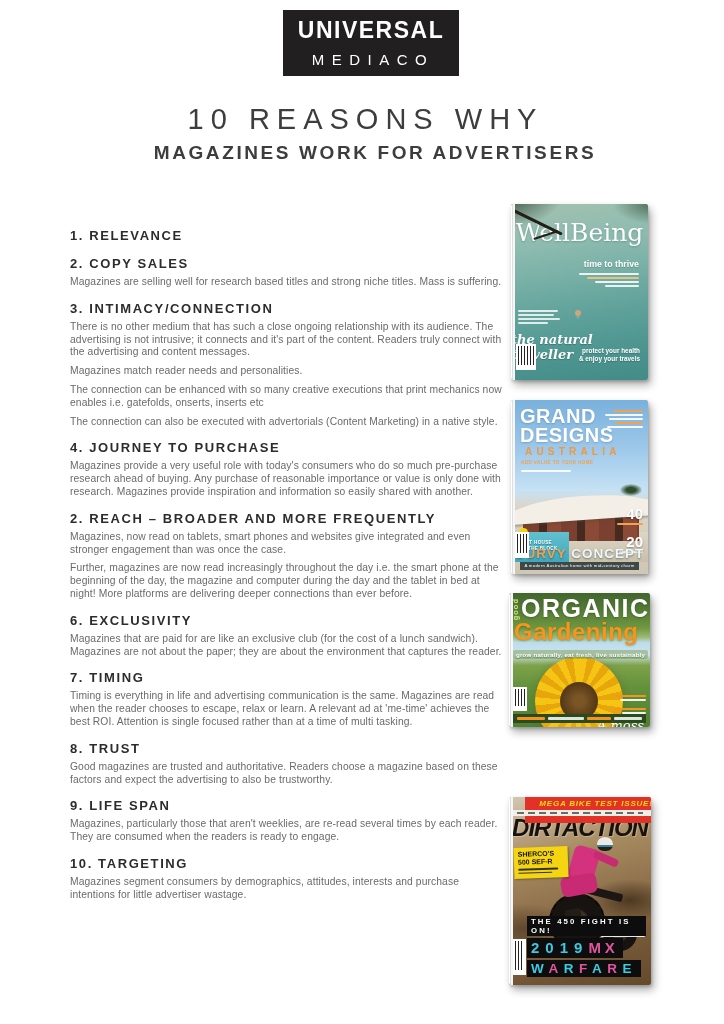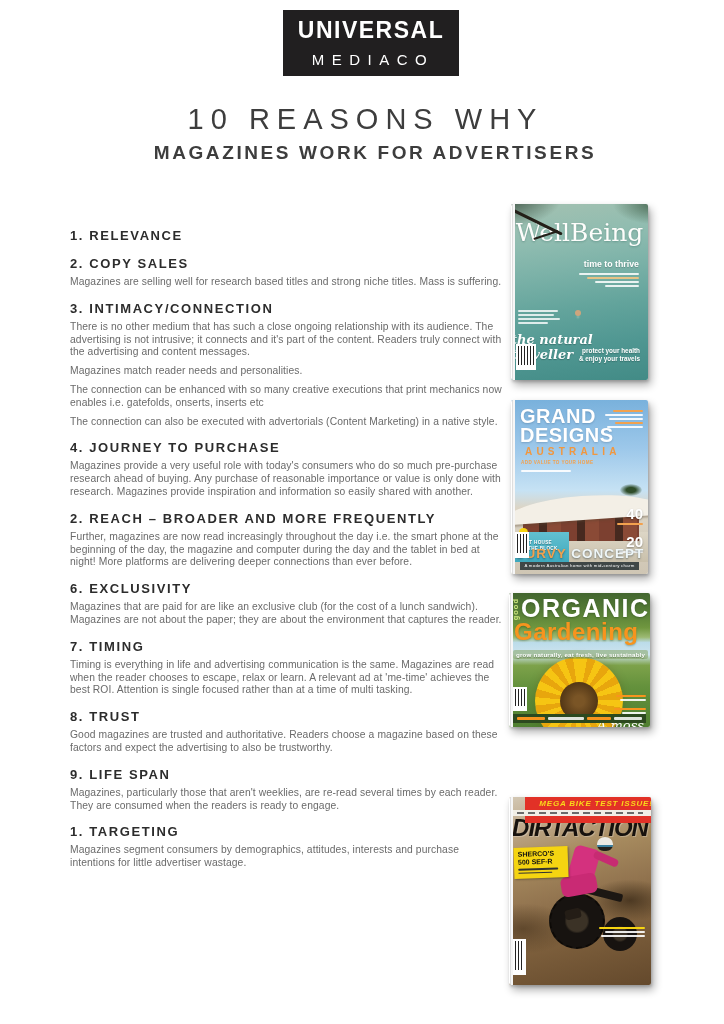--- a/index.html
+++ b/index.html
@@ -276,40 +276,41 @@
     <p>Magazines match reader needs and personalities.</p>
     <p>The connection can be enhanced with so many creative executions that print mechanics now enables i.e. gatefolds, onserts, inserts etc</p>
     <p>The connection can also be executed with advertorials (Content Marketing) in a native style.</p>
   </section>
   <section>
     <h3>4. JOURNEY TO PURCHASE</h3>
     <p>Magazines provide a very useful role with today's consumers who do so much pre-purchase research ahead of buying. Any purchase of reasonable importance or value is only done with research. Magazines provide inspiration and information so easily shared with another.</p>
   </section>
   <section>
     <h3>2. REACH – BROADER AND MORE FREQUENTLY</h3>
+    <p>Magazines, now read on tablets, smart phones and websites give integrated and even stronger engagement than was once the case.</p>
     <p>Further, magazines are now read increasingly throughout the day i.e. the smart phone at the beginning of the day, the magazine and computer during the day and the tablet in bed at night! More platforms are delivering deeper connections than ever before.</p>
   </section>
   <section>
     <h3>6. EXCLUSIVITY</h3>
     <p>Magazines that are paid for are like an exclusive club (for the cost of a lunch sandwich). Magazines are not about the paper; they are about the environment that captures the reader.</p>
   </section>
   <section>
     <h3>7. TIMING</h3>
     <p>Timing is everything in life and advertising communication is the same. Magazines are read when the reader chooses to escape, relax or learn. A relevant ad at 'me-time' achieves the best ROI. Attention is single focused rather than at a time of multi tasking.</p>
   </section>
   <section>
     <h3>8. TRUST</h3>
     <p>Good magazines are trusted and authoritative. Readers choose a magazine based on these factors and expect the advertising to also be trustworthy.</p>
   </section>
   <section>
     <h3>9. LIFE SPAN</h3>
     <p>Magazines, particularly those that aren't weeklies, are re-read several times by each reader. They are consumed when the readers is ready to engage.</p>
   </section>
   <section>
-    <h3>1. TARGETING</h3>
+    <h3>10. TARGETING</h3>
     <p>Magazines segment consumers by demographics, attitudes, interests and purchase intentions for little advertiser wastage.</p>
   </section>
 </div>
 
 <div class="mag mag-wellbeing">
   <div class="wb-branch"></div>
   <div class="wb-branch2"></div>
   <div class="wb-masthead">WellBeing</div>
   <div class="wb-feature">time to thrive</div>
   <div class="wb-sublines">
@@ -427,15 +428,31 @@
     <div>SHERCO'S</div>
     <div>500 SEF-R</div>
     <div class="tinybar" style="width:40px"></div>
     <div class="tinybar" style="width:34px"></div>
   </div>
   <div class="da-rightnotes">
     <div class="tinybar" style="width:46px"></div>
     <div class="tinybar w" style="width:40px"></div>
     <div class="tinybar w" style="width:44px"></div>
   </div>
+  <div class="da-band">
+    <div class="da-row da-strap">THE 450 FIGHT IS ON!</div>
+    <div class="da-row">
+      <span class="da-year">2019</span>
+      <span class="da-mx">MX</span>
+    </div>
+    <div class="da-row da-warfare">
+        <span class="lt0">W</span>
+        <span class="lt1">A</span>
+        <span class="lt0">R</span>
+        <span class="lt1">F</span>
+        <span class="lt0">A</span>
+        <span class="lt1">R</span>
+        <span class="lt0">E</span>
+      </div>
+  </div>
   <div class="barcode da-barcode"></div>
   <div class="spine"></div>
 </div>
 
 </body></html>

